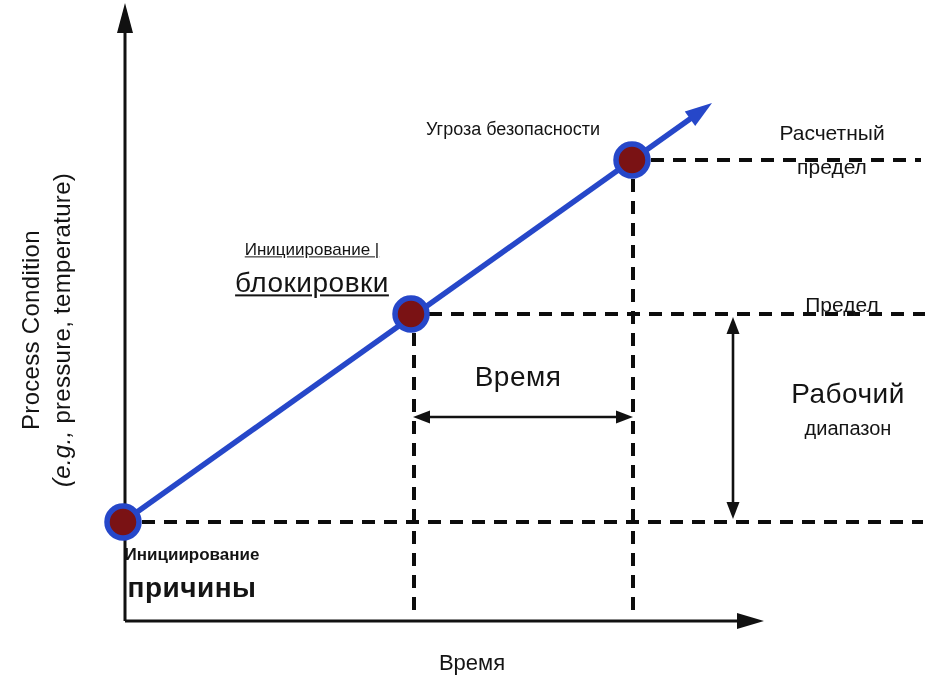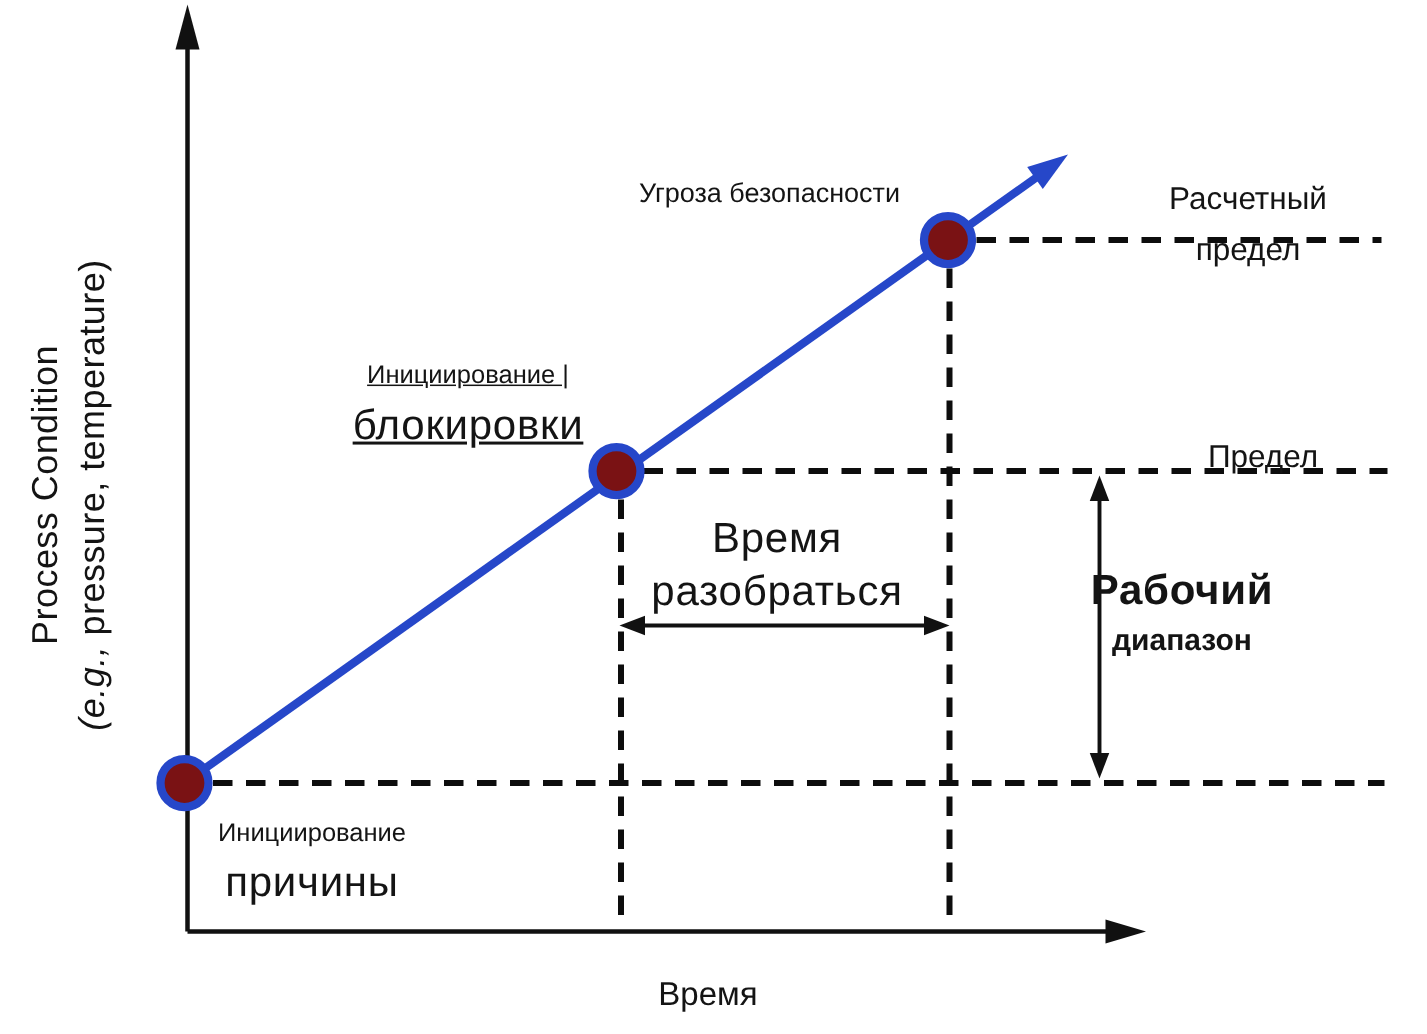--- a/index.html
+++ b/index.html
@@ -106,33 +106,32 @@
 
   <div class="lbl fs-limit stack" style="left:832px; top:118px;">
     <div class="row">Расчетный</div>
     <div class="row">предел</div>
   </div>
 
   <div class="lbl fs-limit stack" style="left:842px; top:273px;">
     <div class="row">Предел</div>
   </div>
 
-  <div class="lbl stack" style="left:788px; top:408px;font-weight:bold;">
+  <div class="lbl stack" style="left:848px; top:408px;">
     <div class="row fs-big">Рабочий</div>
     <div class="row fs-mid gap6">диапазон</div>
   </div>
 
   <div class="lbl stack" style="left:518px; top:376px;">
     <div class="row fs-big">Время</div>
-    <div class="row fs-big">разобраться</div>
   </div>
 
   <div class="lbl stack" style="left:312px; top:270px;text-decoration:underline;">
     <div class="row fs-small">Инициирование |</div>
     <div class="row fs-big gap6">блокировки</div>
   </div>
 
-  <div class="lbl stack" style="left:208px; top:575px;">
+  <div class="lbl stack" style="left:192px; top:575px;font-weight:bold;">
     <div class="row fs-small">Инициирование</div>
     <div class="row fs-big gap6">причины</div>
   </div>
 
 </div>
 
 </body></html>

